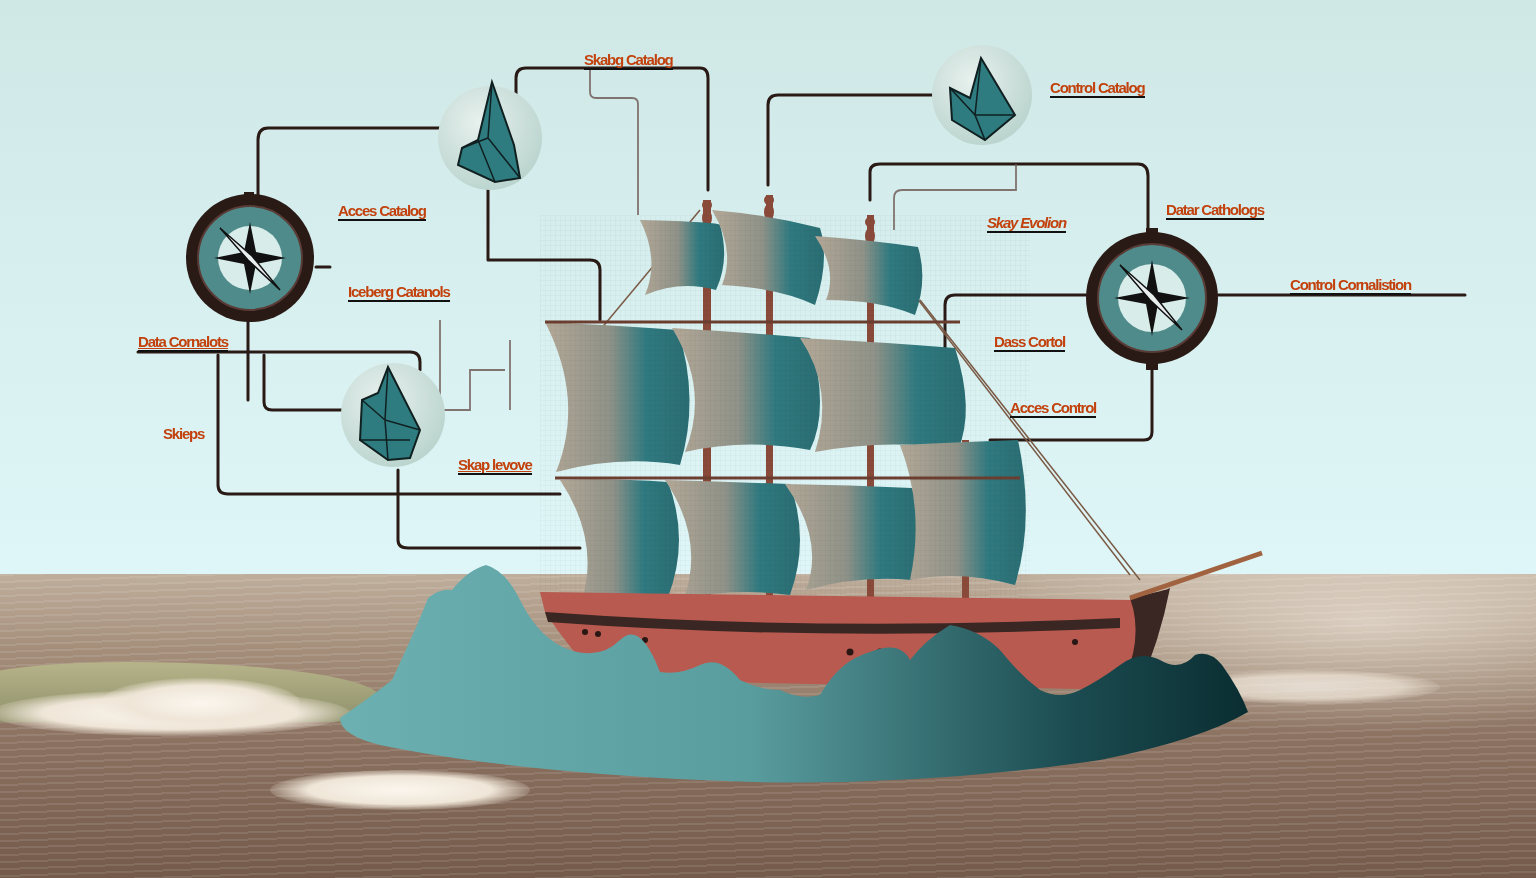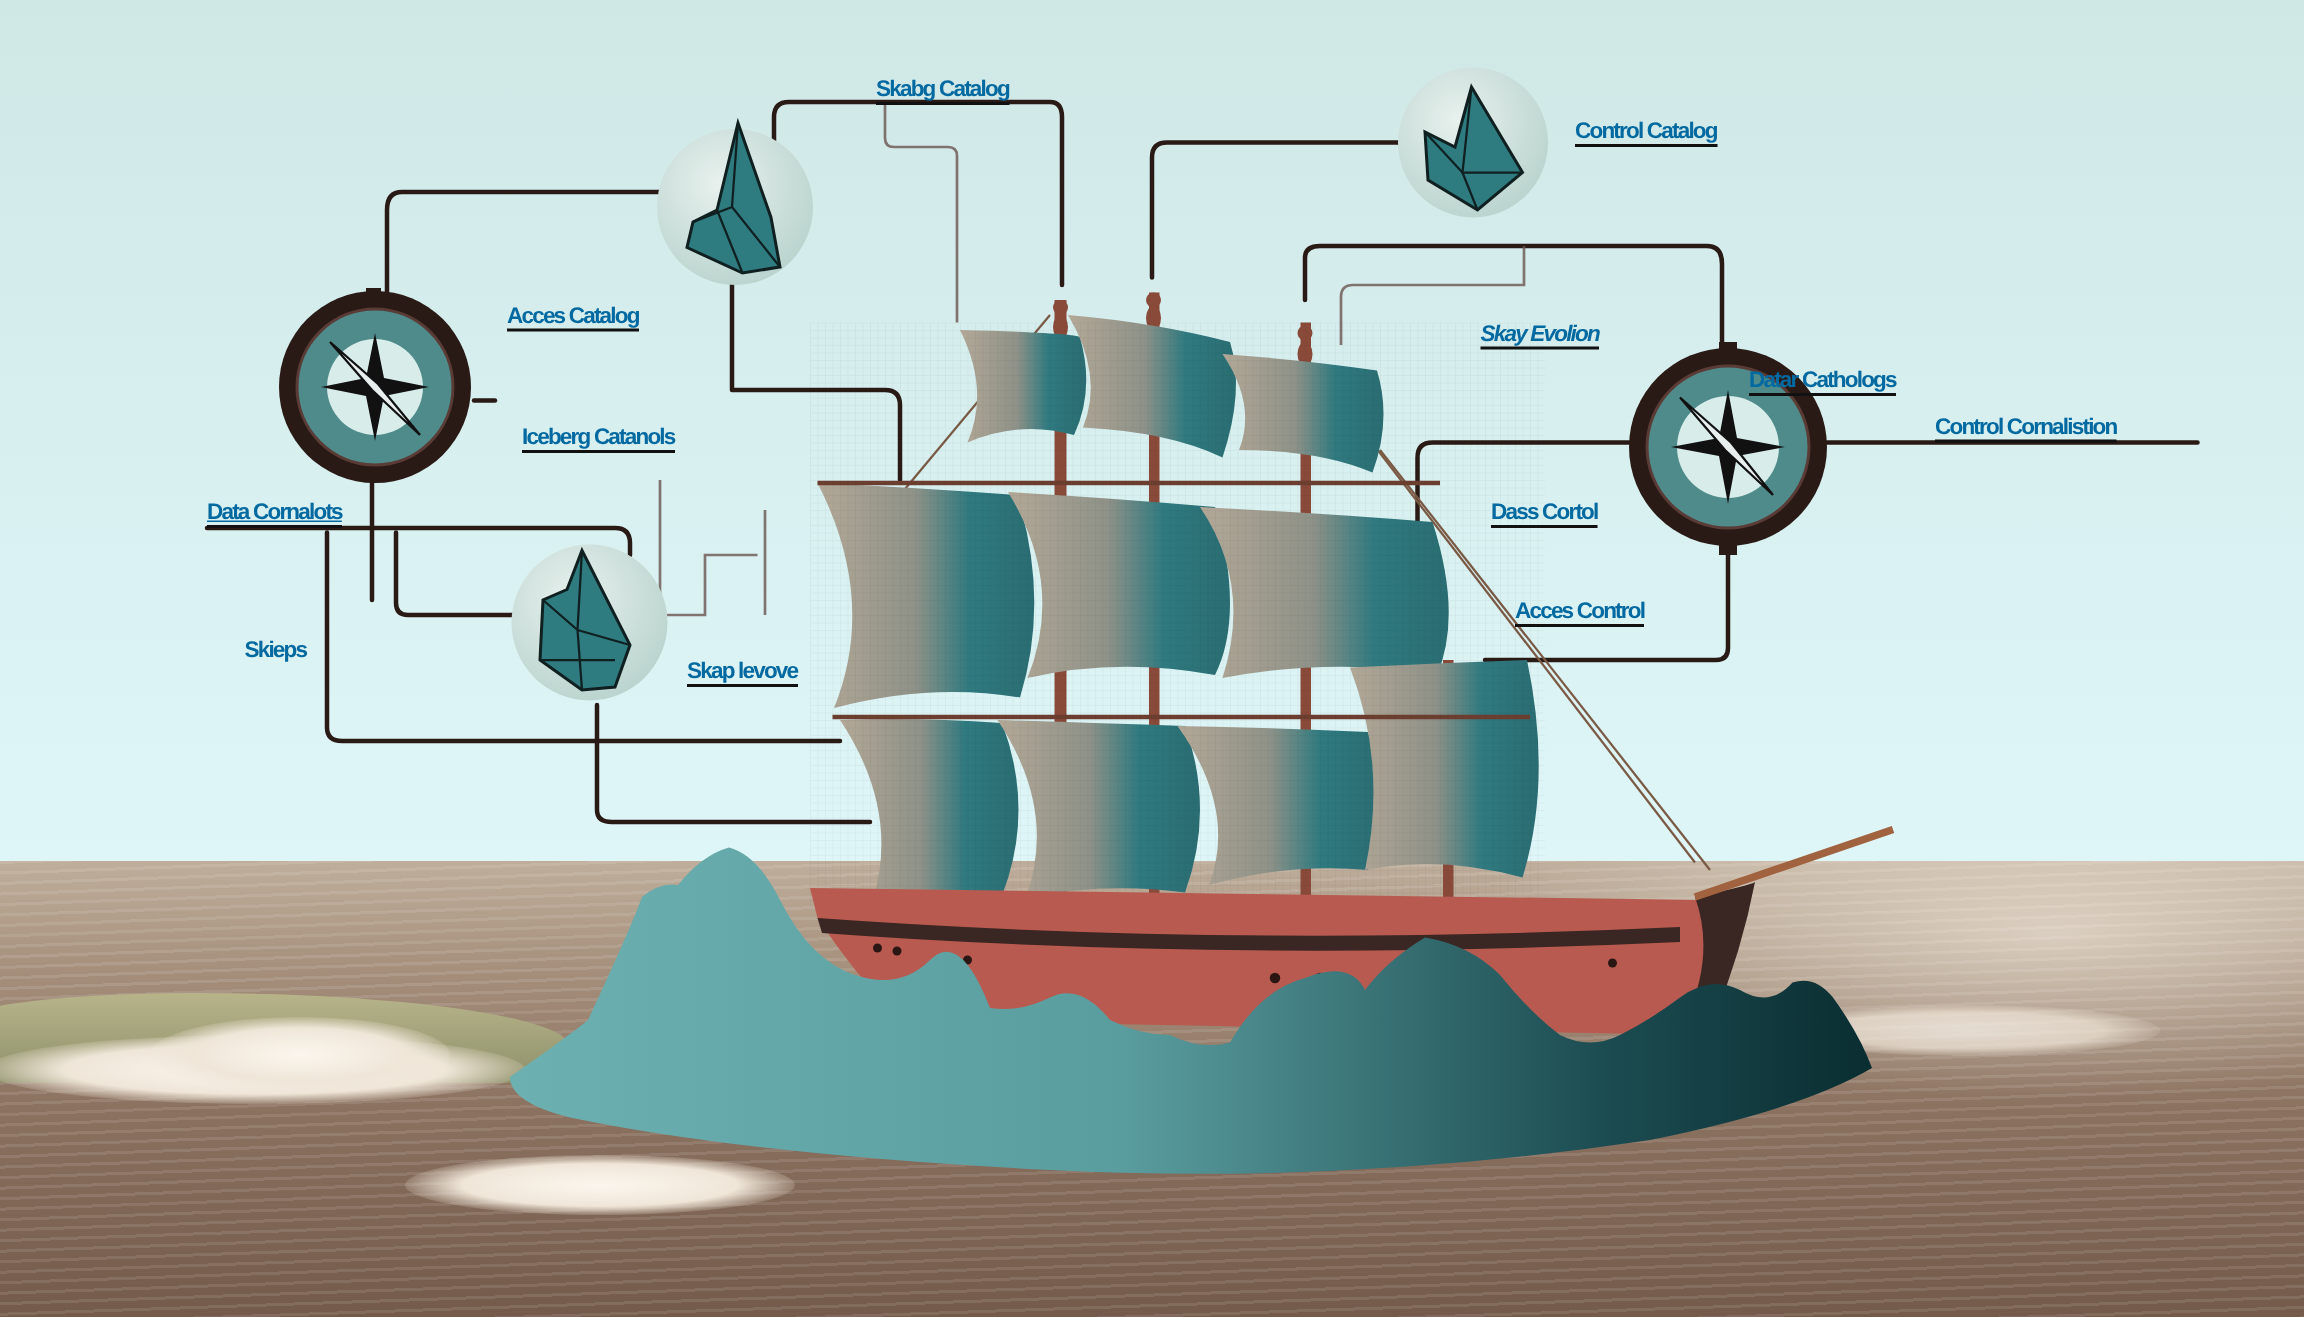--- a/index.html
+++ b/index.html
@@ -10,21 +10,21 @@
     background:
       repeating-linear-gradient(178deg, rgba(255,255,255,0.10) 0 2px, rgba(0,0,0,0) 2px 7px),
       linear-gradient(180deg, #bfae9c 0%, #a48e7a 25%, #8b7160 55%, #735a4a 100%); }
   .sea-shimmer { position: absolute; right: 0; top: 574px; width: 560px; height: 160px;
     background: radial-gradient(ellipse at 70% 30%, rgba(255,250,240,0.55), rgba(255,255,255,0) 70%); }
   .wave { position: absolute; border-radius: 50%; }
   .wave-green { left: -40px; top: 662px; width: 420px; height: 60px; background: linear-gradient(180deg, #b7b48a, #8e906a); border-radius: 40% 60% 10% 10%; }
   .foam { position: absolute; background: radial-gradient(ellipse, #fbf6ee 0%, #efe6d8 50%, rgba(239,230,216,0) 75%); border-radius: 50%; }
 
   svg.overlay { position: absolute; left: 0; top: 0; }
-  .label { position: absolute; font-weight: bold; font-size: 15px; letter-spacing: -1.2px; color: #0369a1; white-space: nowrap; border-bottom: 2px solid #111; line-height: 15px; padding-bottom: 1px; }
+  .label { position: absolute; font-weight: bold; font-size: 15px; letter-spacing: -1.2px; color: #c2410c; white-space: nowrap; border-bottom: 2px solid #111; line-height: 15px; padding-bottom: 1px; }
 </style>
 </head>
 <body>
 
 <div class="scene">
   <div class="sky"></div>
   <div class="sea"></div>
   <div class="sea-shimmer"></div>
   <div class="wave wave-green"></div>
   <div class="foam" style="left:-10px;top:690px;width:360px;height:46px;"></div>
@@ -170,19 +170,19 @@
       <rect x="1146" y="362" width="12" height="8" fill="#2a1a16"></rect>
     </g>
   </svg>
 
   <div class="label" style="left:584px;top:52px;">Skabg Catalog</div>
   <div class="label" style="left:1050px;top:80px;">Control Catalog</div>
   <div class="label" style="left:338px;top:203px;">Acces Catalog</div>
   <div class="label" style="left:348px;top:284px;">Iceberg Catanols</div>
   <div class="label" style="left:138px;top:334px;text-decoration:underline;">Data Cornalots</div>
   <div class="label" style="left:163px;top:426px;border-bottom:none;">Skieps</div>
-  <div class="label" style="left:458px;top:440px;">Skap levove</div>
+  <div class="label" style="left:458px;top:457px;text-decoration:underline;">Skap levove</div>
   <div class="label" style="left:987px;top:215px;font-style:italic;">Skay Evolion</div>
-  <div class="label" style="left:1166px;top:202px;margin-top:44px;">Datar Cathologs</div>
+  <div class="label" style="left:1166px;top:202px;">Datar Cathologs</div>
   <div class="label" style="left:1290px;top:277px;">Control Cornalistion</div>
   <div class="label" style="left:994px;top:334px;">Dass Cortol</div>
   <div class="label" style="left:1010px;top:400px;">Acces Control</div>
 </div>
 
 </body></html>

